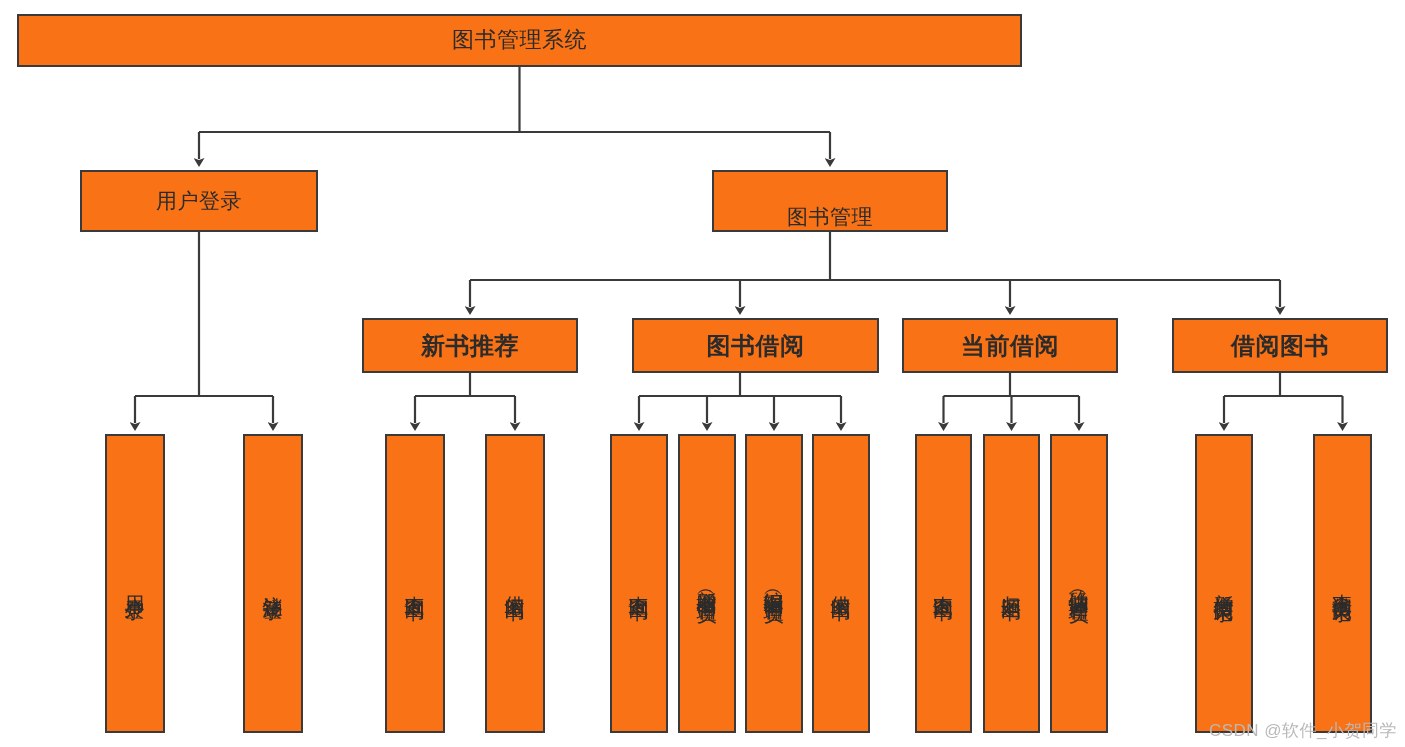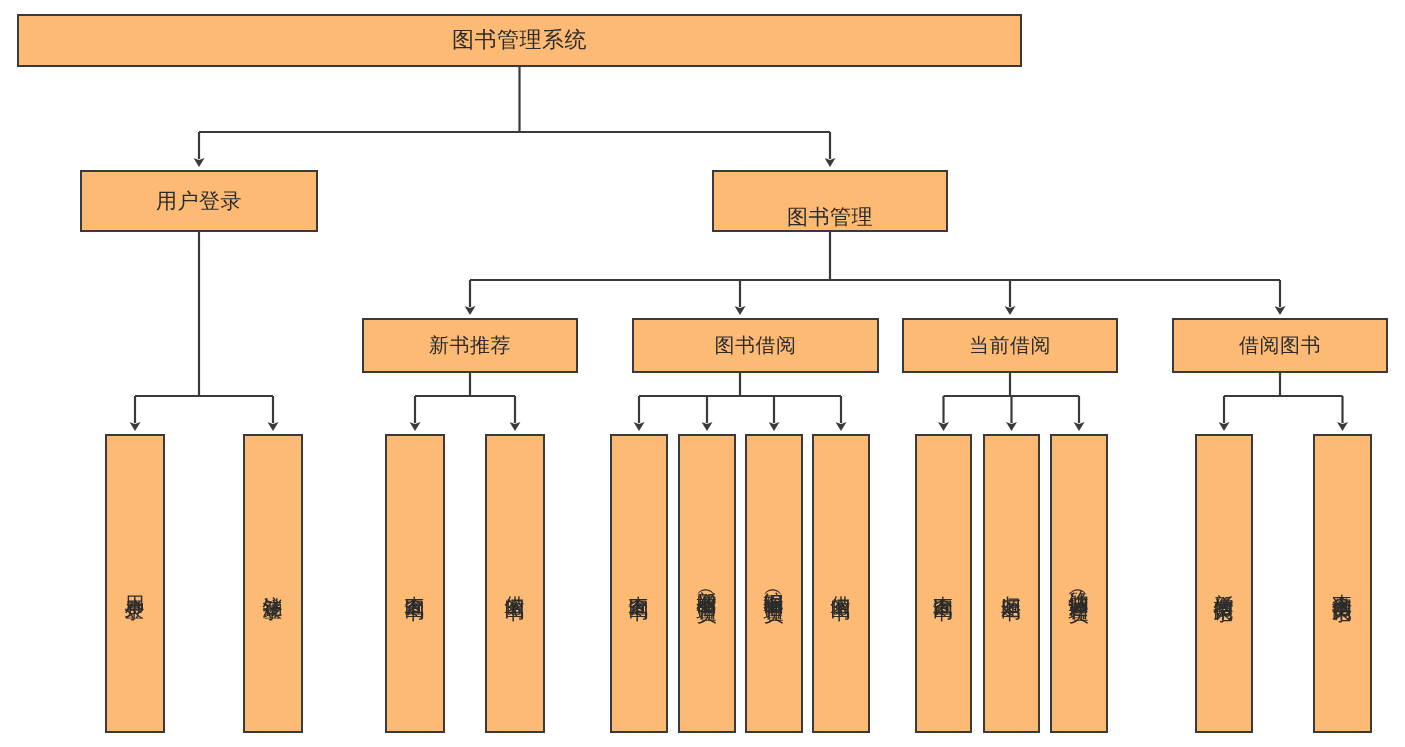--- a/index.html
+++ b/index.html
@@ -20,21 +20,21 @@
   svg#edges {
     position: absolute;
     left: 0;
     top: 0;
     width: 1405px;
     height: 747px;
   }
   .node {
     position: absolute;
     box-sizing: border-box;
-    background: #fdba74;
+    background: #f97316;
     border: 2px solid #3a3a3a;
     display: flex;
     align-items: center;
     justify-content: center;
     z-index: 2;
   }
   .node .label {
     color: #2b2b2b;
     font-size: 21px;
     line-height: 1.22;
@@ -43,21 +43,21 @@
     white-space: pre-wrap;
   }
   .node.vertical .label {
     writing-mode: vertical-rl;
     text-orientation: upright;
     letter-spacing: 2px;
     line-height: 1.1;
   }
   .node.root .label { font-size: 22px; }
   .node.tier2 .label { font-size: 21px; }
-  .node.tier3 .label { font-size: 20px; }
+  .node.tier3 .label { font-size: 24px; font-weight: bold; }
   .node.leaf .label { font-size: 20px; }
   .watermark {
     position: absolute;
     right: 8px;
     bottom: 5px;
     font-size: 17px;
     color: #b9b9b9;
     z-index: 5;
     white-space: nowrap;
     letter-spacing: 0.5px;
@@ -164,13 +164,14 @@
       <div class="node leaf vertical" style="left: 1050px; top: 434px; width: 58px; height: 299px;">
         <span class="label">确认归还（管理员）</span>
       </div>
       <div class="node leaf vertical" style="left: 1195px; top: 434px; width: 58px; height: 299px;">
         <span class="label">新增借阅记录</span>
       </div>
       <div class="node leaf vertical" style="left: 1313px; top: 434px; width: 59px; height: 299px;">
         <span class="label">查询借阅记录</span>
       </div>
     </div>
+  <div class="watermark">CSDN @软件_小贺同学</div>
 </div>
 
 </body></html>

